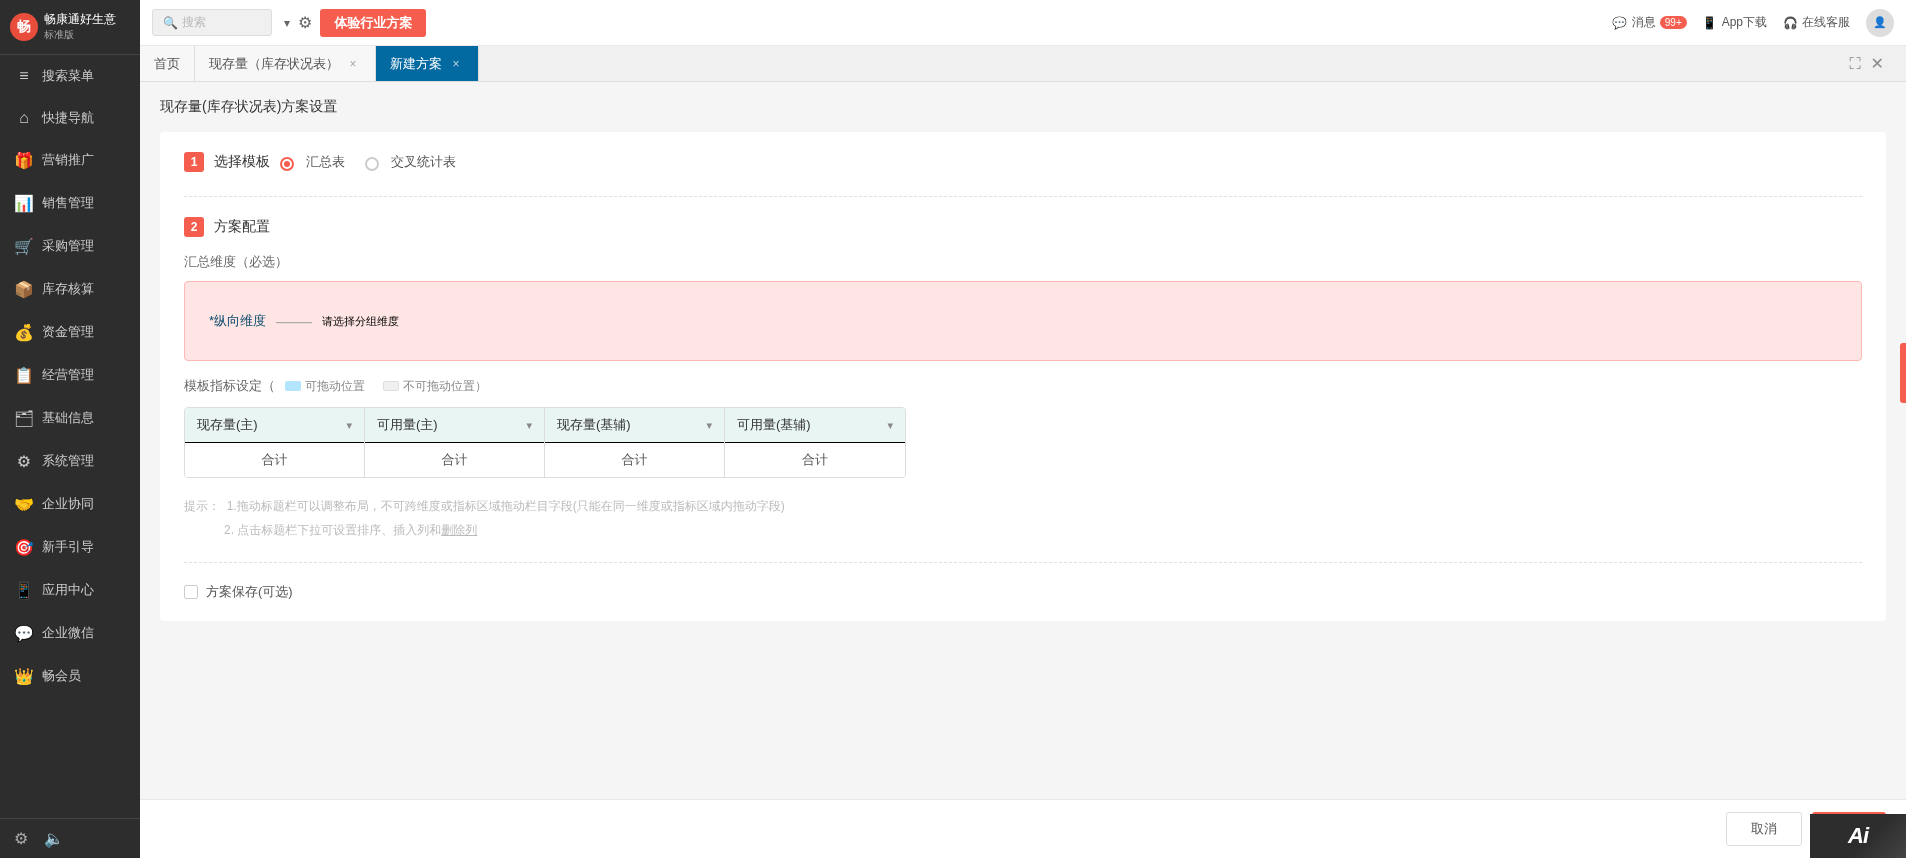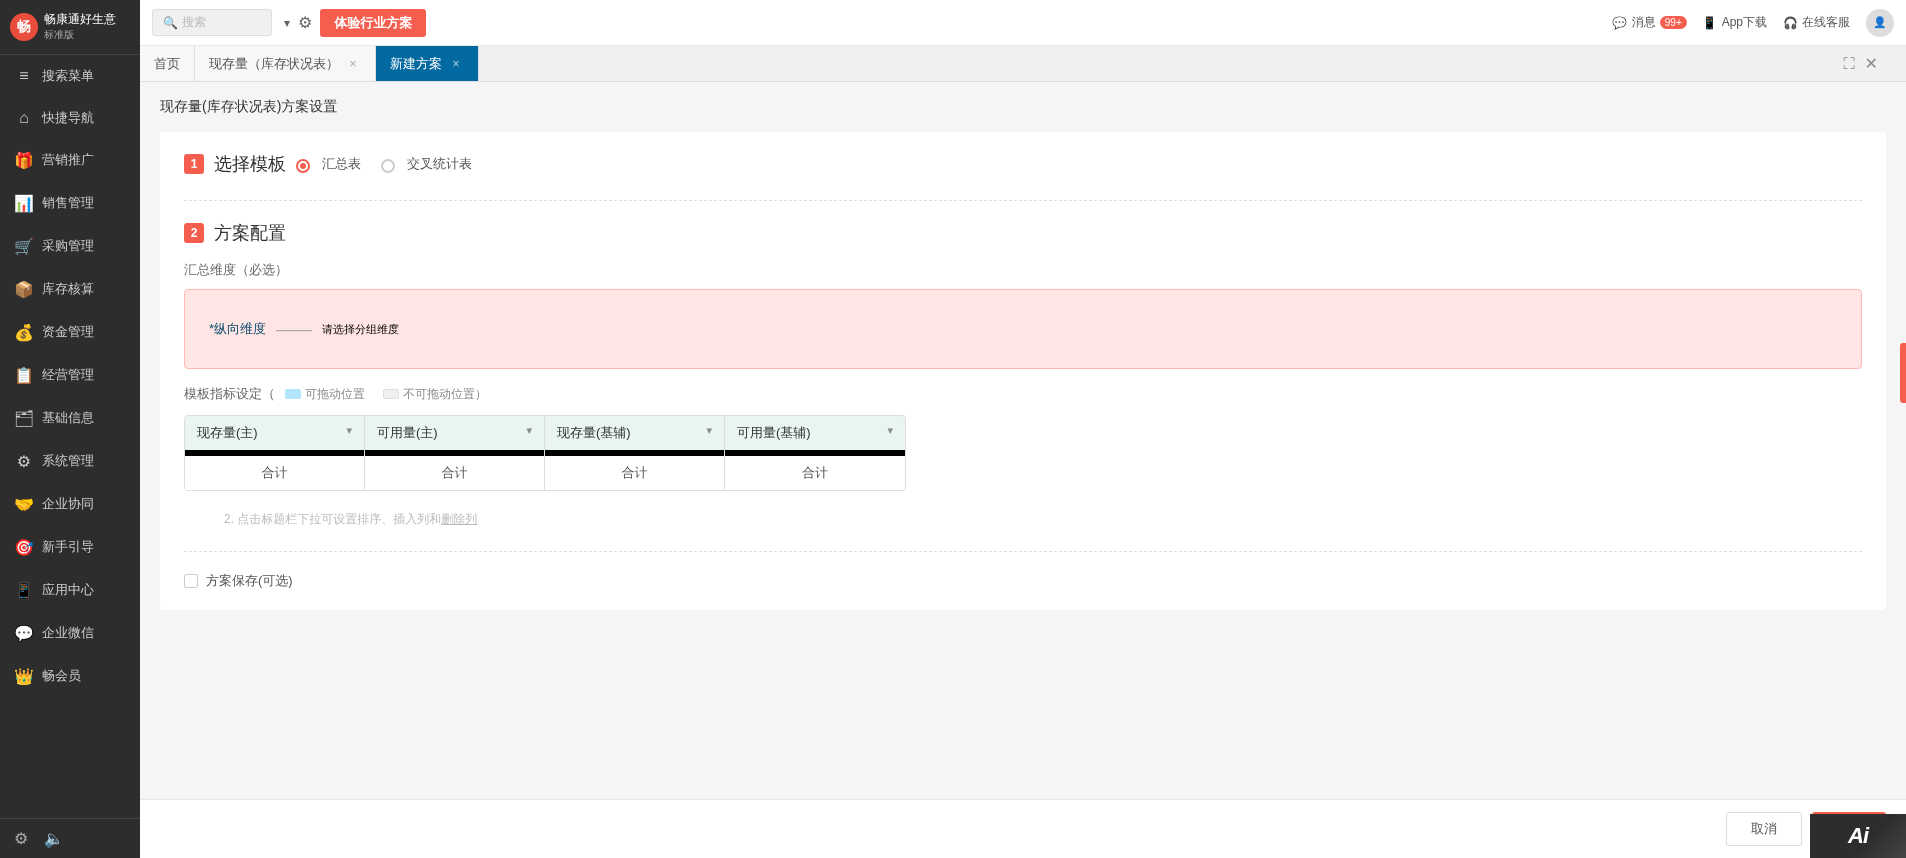--- a/index.html
+++ b/index.html
@@ -106,21 +106,21 @@
       background: #ddd; border-radius: 50%;
       display: flex; align-items: center; justify-content: center;
       font-size: 11px; color: #888;
     }
 
     
     .tabbar {
       background: #f0f0f0;
       display: flex;
       align-items: stretch;
-      padding: 0 18px 0 0;
+      padding: 0 12px 0 0;
       border-bottom: 1px solid #ddd;
       flex-shrink: 0;
       height: 36px;
     }
     .tab {
       display: flex; align-items: center;
       padding: 0 14px;
       font-size: 13px;
       cursor: pointer;
       color: #555;
@@ -175,21 +175,21 @@
     }
     .section-num {
       width: 20px; height: 20px;
       background: #f55e4e;
       color: #fff;
       border-radius: 3px;
       display: flex; align-items: center; justify-content: center;
       font-size: 12px; font-weight: bold;
       flex-shrink: 0;
     }
-    .section-title { font-size: 18px; color: #333; font-weight: 500; }
+    .section-title { font-size: 14px; color: #333; font-weight: 500; }
 
     
     .template-section { margin-bottom: 24px; }
     .radio-group { display: flex; align-items: center; gap: 20px; }
     .radio-item { display: flex; align-items: flex-end; gap: 12px; cursor: pointer; font-size: 13px; color: #555; }
     .radio-dot {
       width: 14px; height: 14px;
       border-radius: 50%;
       border: 2px solid #ccc;
       display: flex; align-items: center; justify-content: center;
@@ -241,23 +241,23 @@
     .stats-table { border: 1px solid #ddd; border-radius: 4px; overflow: hidden; width: fit-content; }
     .stats-table-header { display: flex; }
     .stats-col {
       width: 180px;
       border-right: 1px solid #ddd;
     }
     .stats-col:last-child { border-right: none; }
     .stats-col-header {
       background: #e8f5f3;
       padding: 8px 12px;
-      display: flex; align-items: flex-start; justify-content: space-between;
+      display: flex; align-items: center; justify-content: space-between;
       font-size: 13px; color: #333;
-      border-bottom: 6px solid #000000;
+      border-bottom: 1px solid #000000;
     }
     .stats-col-cell {
       padding: 8px 12px;
       font-size: 13px; color: #555;
       background: #fff;
       text-align: center;
     }
     .col-chevron { color: #888; font-size: 11px; cursor: pointer; }
 
     
@@ -546,20 +546,23 @@
                   <span>可用量(基辅)</span>
                   <span class="col-chevron">▾</span>
                 </div>
                 <div class="stats-col-cell">合计</div>
               </div>
             </div>
           </div>
         </div>
 
         <div class="tips">
+          <div>
+            提示：&nbsp;&nbsp;1.拖动标题栏可以调整布局，不可跨维度或指标区域拖动栏目字段(只能在同一维度或指标区域内拖动字段)
+          </div>
           <div style="margin-left:40px">
             2. 点击标题栏下拉可设置排序、插入列和<span style="text-decoration:underline">删除列</span>
           </div>
         </div>
       </div>
 
       <hr class="divider">
 
       <div class="save-option">
         <div class="checkbox-box"></div>

